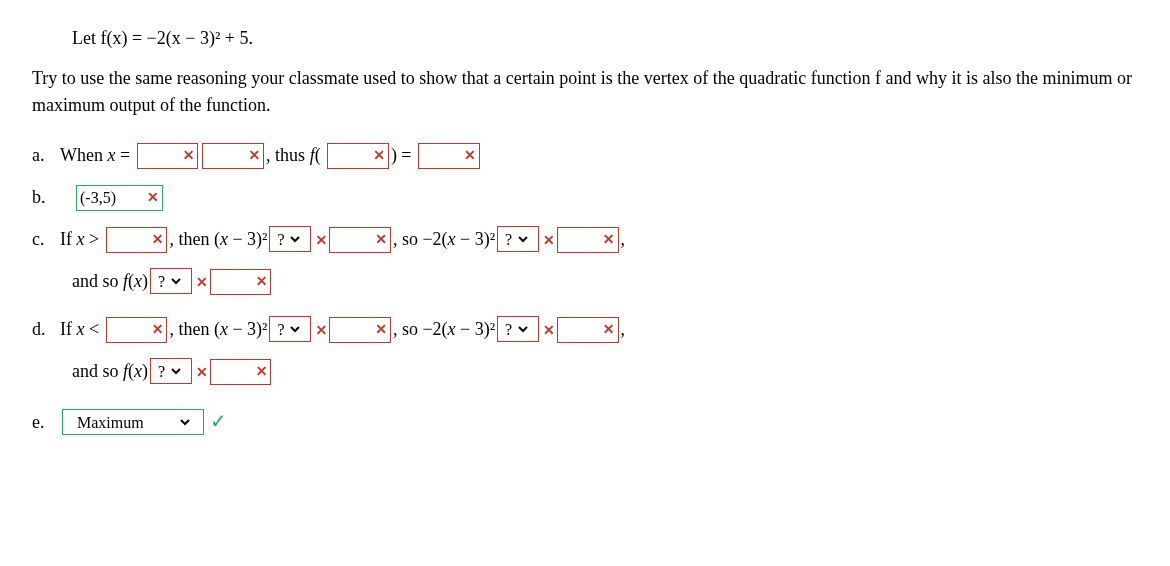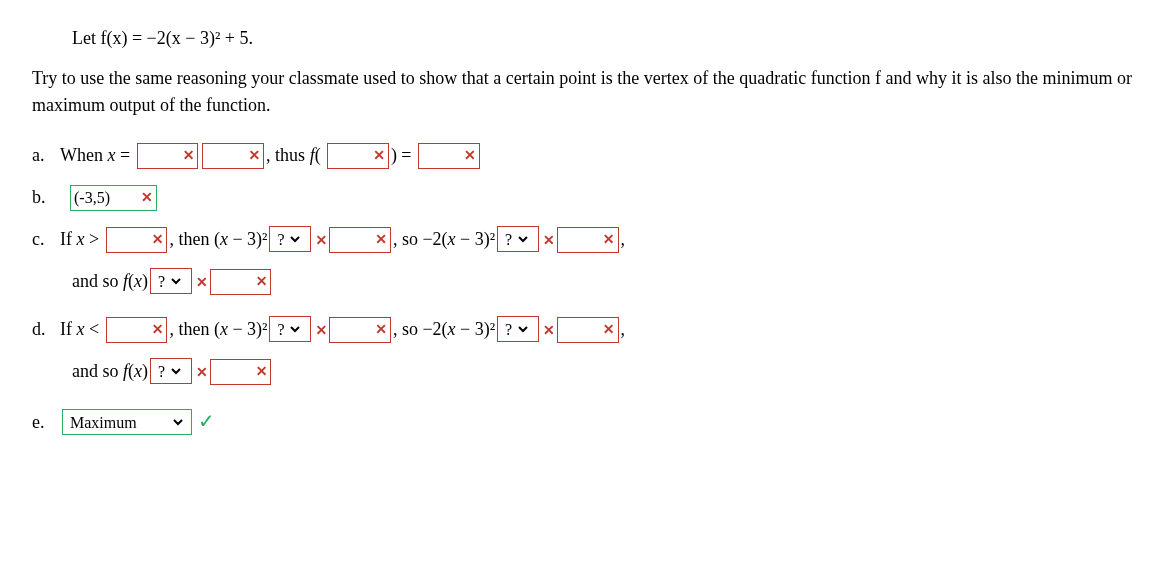--- a/index.html
+++ b/index.html
@@ -55,21 +55,21 @@
       vertical-align: middle;
     }
     .input-box-green {
       border: 1.5px solid #27ae60;
       min-width: 80px;
       height: 26px;
       display: inline-flex;
       align-items: center;
       padding: 0 3px;
       position: relative;
-      margin: 0 10px;
+      margin: 0 16px;
       vertical-align: middle;
     }
     .delete-btn {
       color: #c0392b;
       font-size: 14px;
       margin-left: 2px;
       cursor: pointer;
       font-weight: bold;
       vertical-align: middle;
     }
@@ -91,21 +91,21 @@
       font-size: 16px;
       font-family: "Times New Roman", Times, serif;
       cursor: pointer;
       padding: 0;
     }
     .dropdown-box-green {
       border: 1.5px solid #27ae60;
       display: inline-flex;
       align-items: center;
       height: 26px;
-      padding: 0 3px;
+      padding: 0 10px;
       margin: 0 2px;
       vertical-align: middle;
       min-width: 130px;
       background: #fff;
     }
     .dropdown-box-green select {
       border: none;
       outline: none;
       background: transparent;
       font-size: 16px;

